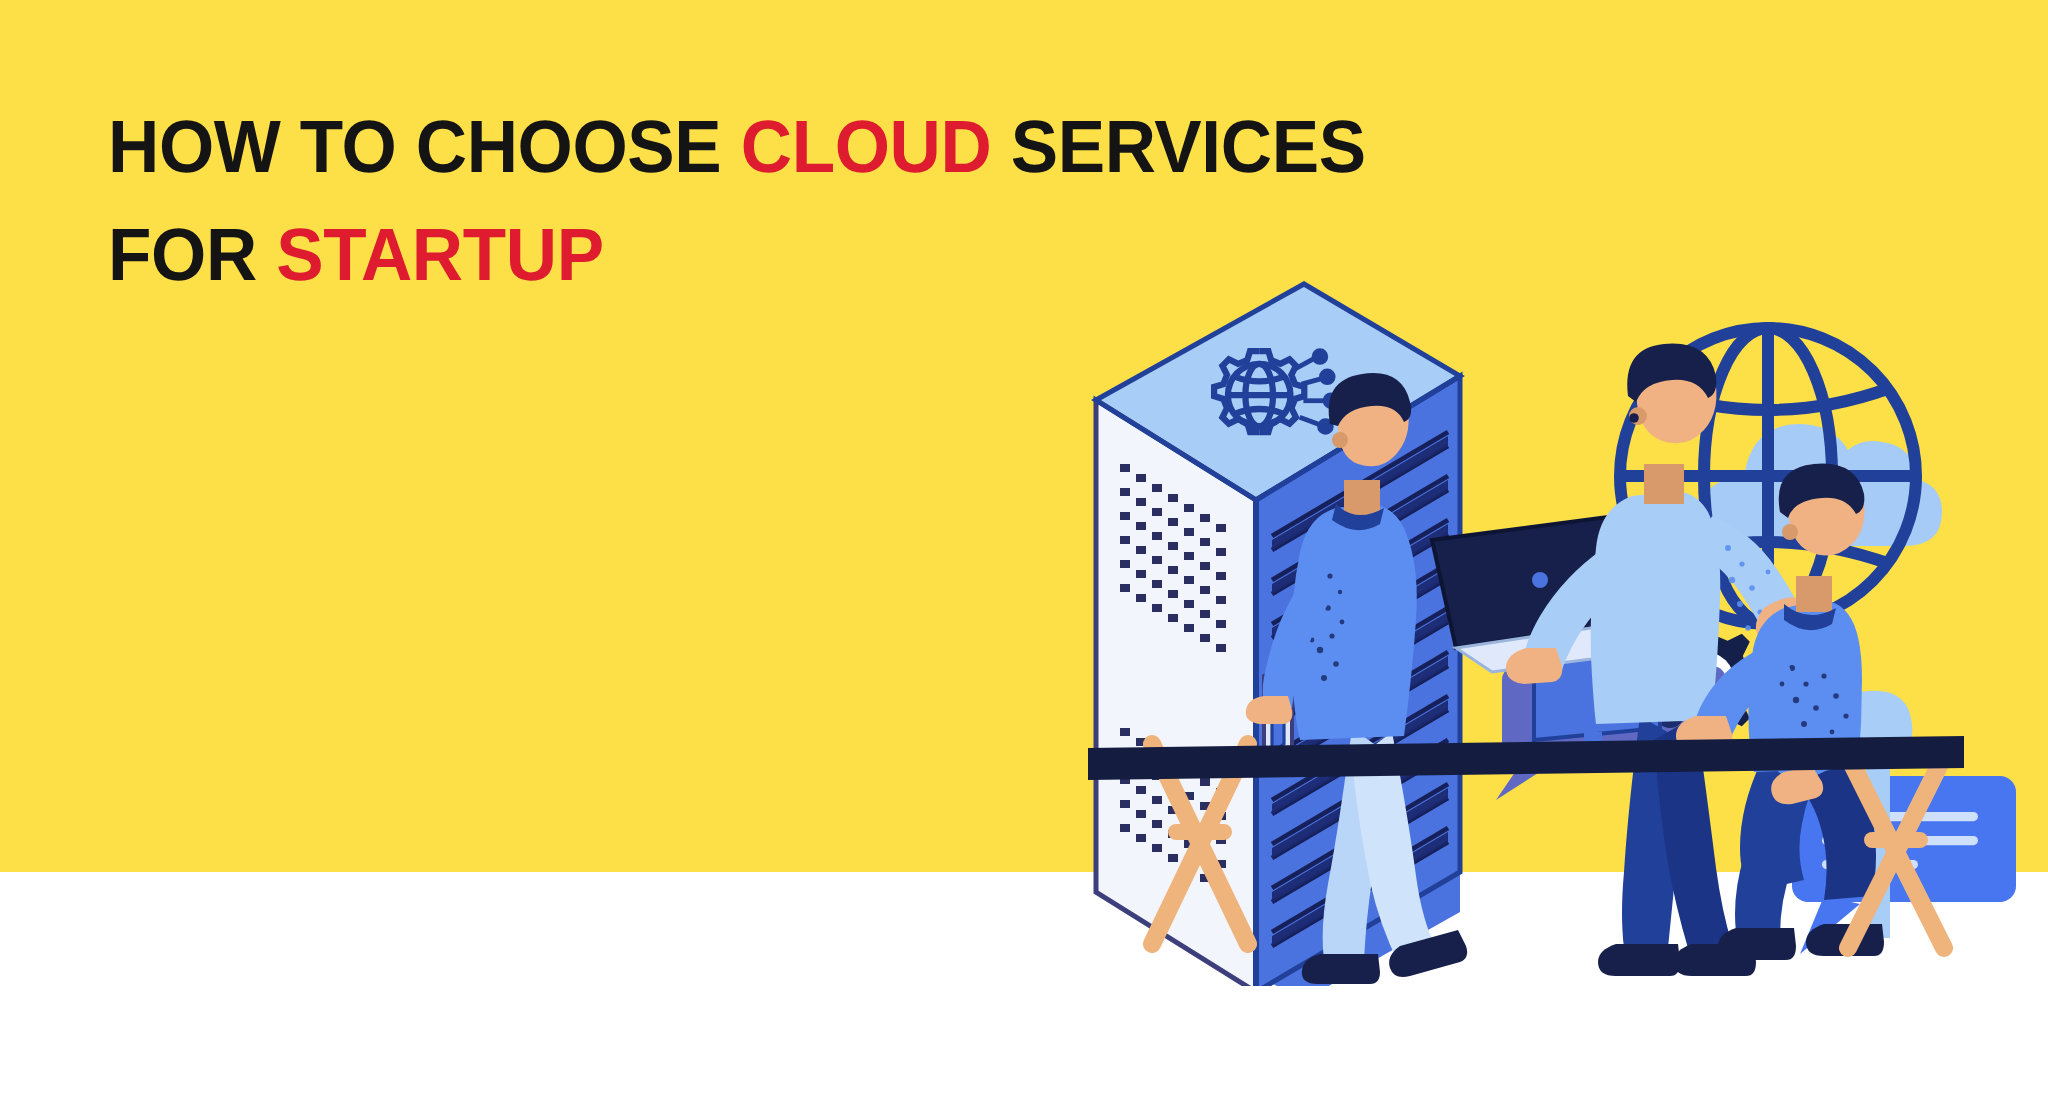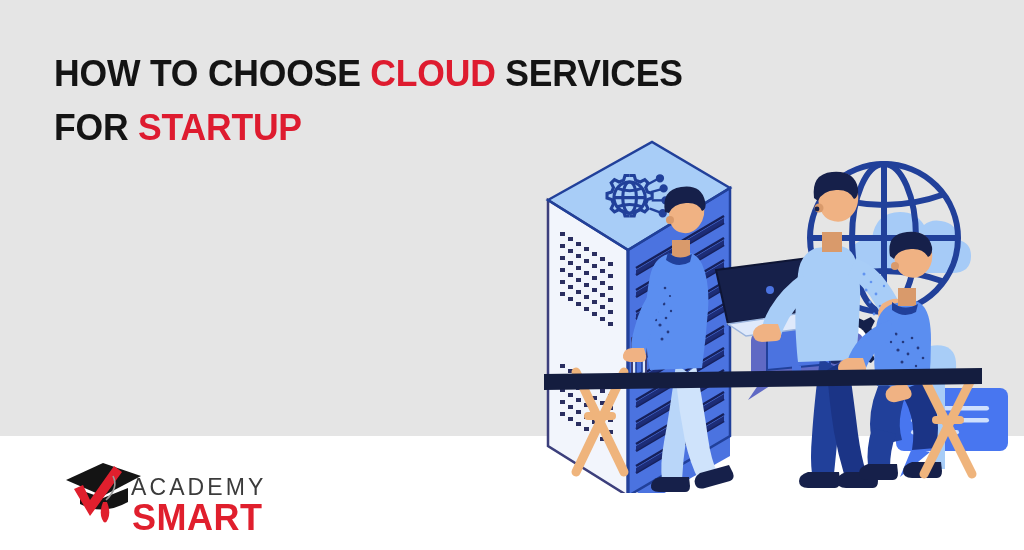--- a/index.html
+++ b/index.html
@@ -5,21 +5,21 @@
   * { margin:0; padding:0; box-sizing:border-box; }
   html, body {
     width:1024px; height:550px;
     background:#ffffff;
     font-family:"Liberation Sans", sans-serif;
     overflow:hidden;
   }
   .banner {
     position:relative;
     width:1024px; height:436px;
-    background:#e5e5e5;
+    background:#fde047;
   }
 
   
   .headline {
     position:absolute;
     left:54px; top:47px;
     width:640px;
   }
   .headline-line {
     font-family:"Liberation Sans Narrow","Liberation Sans", sans-serif;
@@ -67,39 +67,20 @@
 </head>
 <body>
 
 <div class="banner">
 
   <div class="headline">
     <div class="headline-line"><span>HOW TO CHOOSE </span><span class="hl-red">CLOUD</span><span> SERVICES</span></div>
     <div class="headline-line"><span>FOR </span><span class="hl-red">STARTUP</span></div>
   </div>
 
-  <div class="logo">
-    <svg viewBox="0 0 210 82" xmlns="http://www.w3.org/2000/svg">
-
-      <g>
-        <path d="M10 22 L47 5 L85 18 L47 38 Z" fill="#141414"></path>
-        <path d="M24 32 L24 46 Q47 58 72 44 L72 30 L47 40 Z" fill="#141414"></path>
-      </g>
-
-      <g>
-        <path d="M18 31 L34 58 L66 14 L58 8 L34 42 L27 27 Z" fill="#e01f2d"></path>
-        <path d="M47 44 q-4 10 -1 17 q3 7 6 0 q3 -7 -1 -17 Z" fill="#e01f2d"></path>
-        <path d="M57 18 q6 12 -7 24" stroke="#9a9a9a" stroke-width="1.6" fill="none"></path>
-      </g>
-
-      <text x="75" y="37" font-family="Liberation Sans, sans-serif" font-size="23" font-weight="400" letter-spacing="3.1" fill="#3b3b3b">ACADEMY</text>
-
-      <text x="76" y="72" font-family="Liberation Sans, sans-serif" font-size="36" font-weight="700" letter-spacing="0.5" fill="#e01f2d">SMART</text>
-    </svg>
-  </div>
 
 
   <div class="illustration">
     <svg viewBox="0 0 490 365" xmlns="http://www.w3.org/2000/svg">
 
       <g>
         <path d="M352 110 q4 -26 28 -26 q16 0 24 13 q7 -6 17 -4 q16 2 18 19 q12 3 12 16 q0 17 -19 17
                  l-80 0 q-21 0 -21 -18 q0 -15 21 -17 Z" fill="#a6cbf7"></path>
       </g>
 

